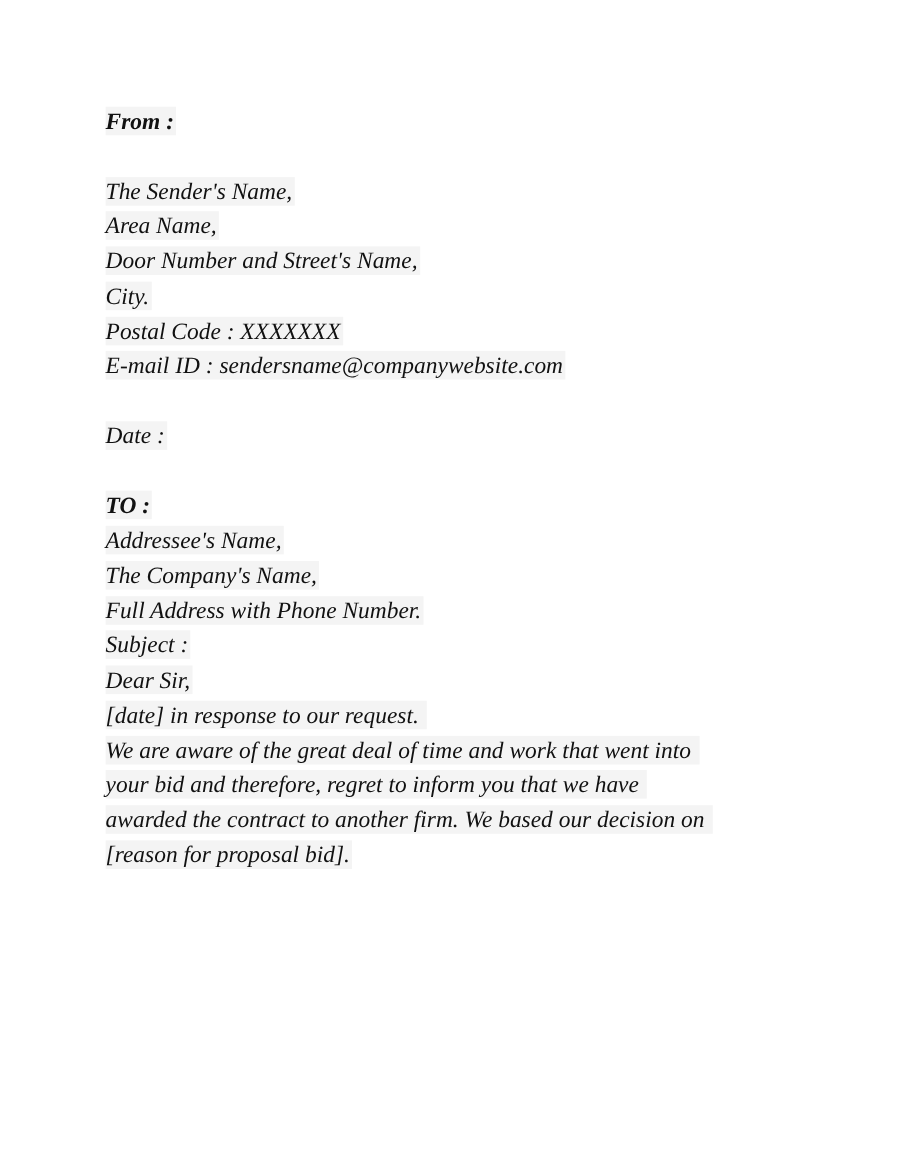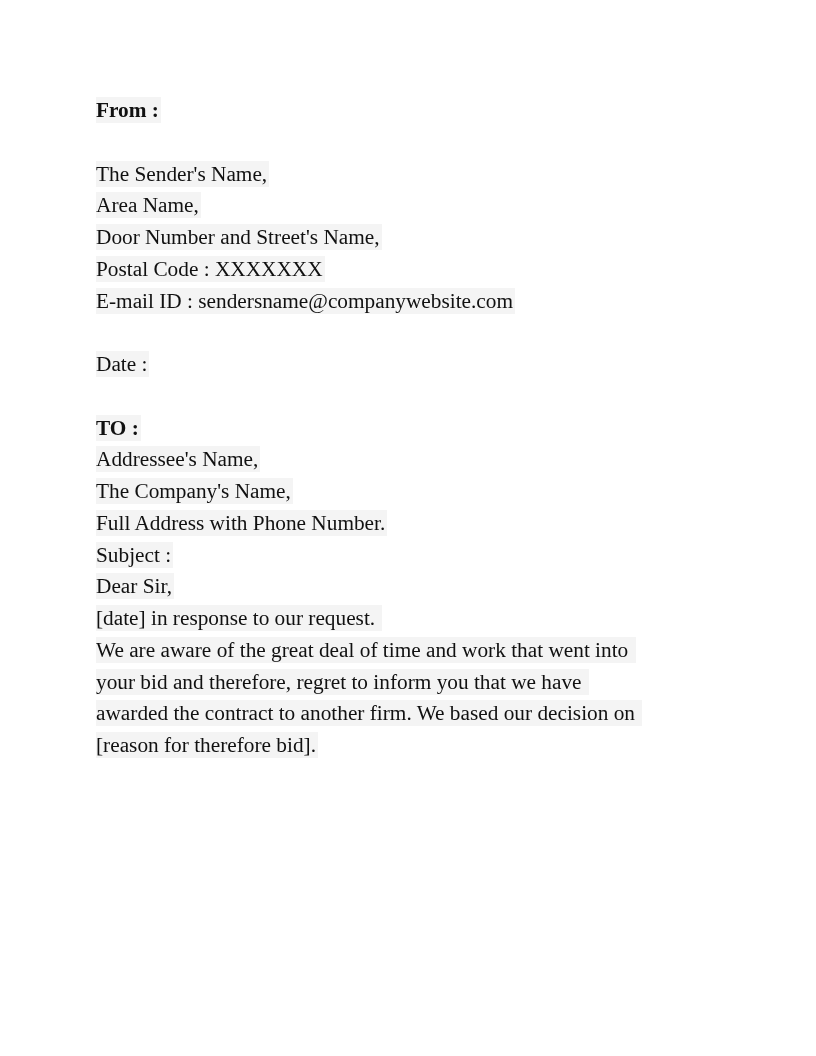--- a/index.html
+++ b/index.html
@@ -1,48 +1,49 @@
 <!DOCTYPE html>
 <html><head>
   <meta charset="utf-8">
   <style>
     html, body { margin: 0; padding: 0; background: #ffffff; }
     body { width: 816px; height: 1056px; position: relative; overflow: hidden; }
     .page {
       position: absolute; left: 96px; top: 93px; right: 96px;
       font-family: "Liberation Serif", "DejaVu Serif", serif;
-      font-size: 21.3px; color: #111111;
+      font-size: 21.3px; color: #111111; font-style: italic;
     }
     .line { height: 31.75px; line-height: 31.75px; white-space: pre; }
     .hl {
       display: inline-block; background: #f4f4f4;
       line-height: 26px; height: 26px; vertical-align: middle;
       padding-right: 2px;
     }
     .bold { font-weight: bold; }
     .blank { height: 31.75px; }
   </style>
 </head>
 <body>
 
 <div class="page">
   <div class="line"><span class="hl bold">From :</span></div>
   <div class="blank"></div>
   <div class="line"><span class="hl">The Sender's Name,</span></div>
   <div class="line"><span class="hl">Area Name,</span></div>
   <div class="line"><span class="hl">Door Number and Street's Name,</span></div>
+  <div class="line"><span class="hl">City.</span></div>
   <div class="line"><span class="hl">Postal Code : XXXXXXX</span></div>
   <div class="line"><span class="hl">E-mail ID : sendersname@companywebsite.com</span></div>
   <div class="blank"></div>
   <div class="line"><span class="hl">Date :</span></div>
   <div class="blank"></div>
   <div class="line"><span class="hl bold">TO :</span></div>
   <div class="line"><span class="hl">Addressee's Name,</span></div>
   <div class="line"><span class="hl">The Company's Name,</span></div>
   <div class="line"><span class="hl">Full Address with Phone Number.</span></div>
   <div class="line"><span class="hl">Subject :</span></div>
   <div class="line"><span class="hl">Dear Sir,</span></div>
   <div class="line"><span class="hl">[date] in response to our request. </span></div>
   <div class="line"><span class="hl">We are aware of the great deal of time and work that went into </span></div>
   <div class="line"><span class="hl">your bid and therefore, regret to inform you that we have </span></div>
   <div class="line"><span class="hl">awarded the contract to another firm. We based our decision on </span></div>
-  <div class="line"><span class="hl">[reason for therefore bid].</span></div>
+  <div class="line"><span class="hl">[reason for proposal bid].</span></div>
 </div>
 
 </body></html>

